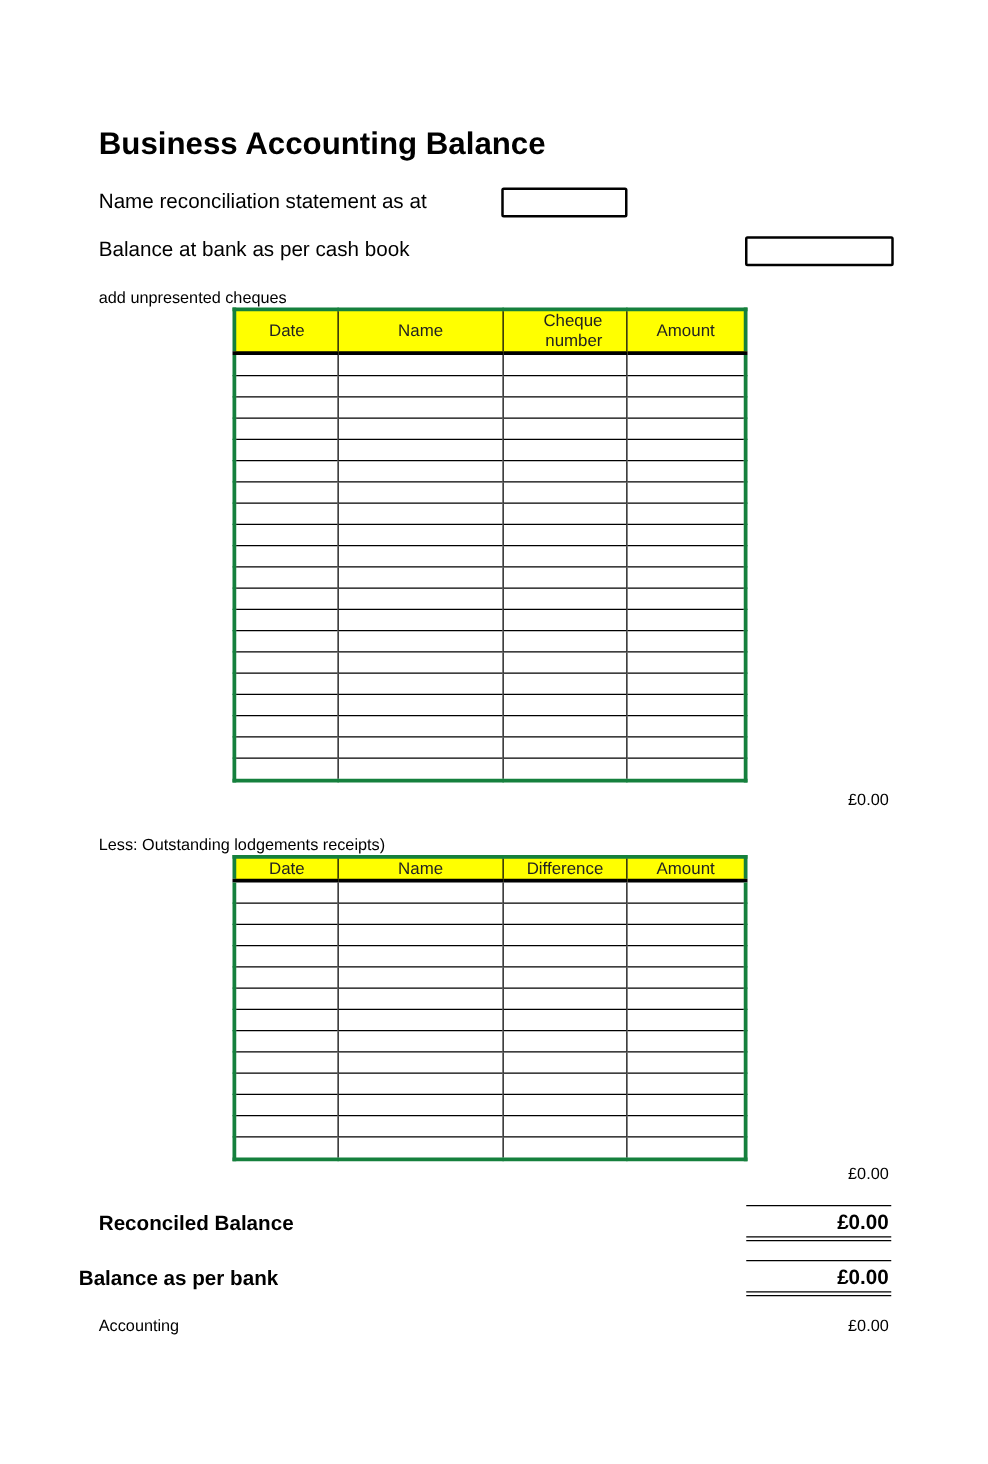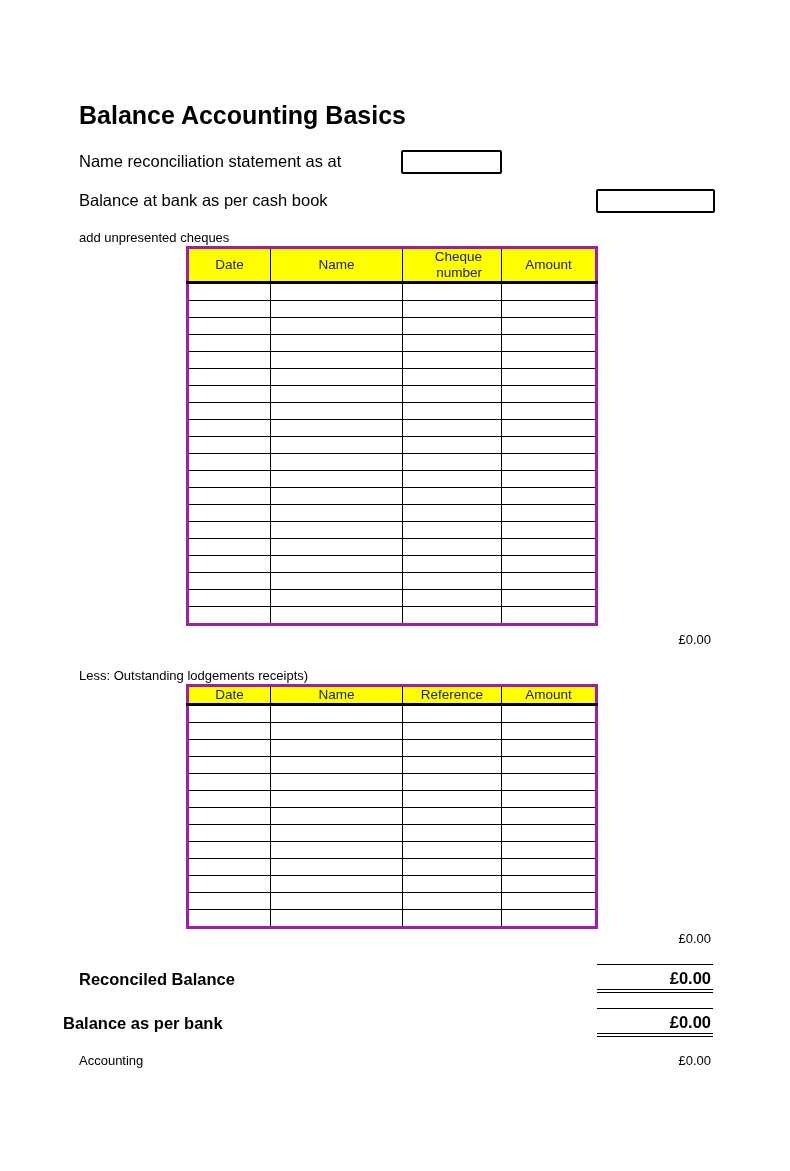--- a/index.html
+++ b/index.html
@@ -2,34 +2,34 @@
 <html><head>
 <meta charset="utf-8">
 <style>
   html, body { margin: 0; padding: 0; background: #ffffff; }
   body { width: 790px; height: 1171px; position: relative; font-family: "Liberation Sans", sans-serif; color: #000; overflow: hidden; }
   .abs { position: absolute; }
   .title { left: 79px; top: 101px; font-size: 25px; font-weight: bold; white-space: nowrap; }
   .lbl-lg { font-size: 16.5px; white-space: nowrap; }
   .lbl-sm { font-size: 13px; white-space: nowrap; }
   .box { border: 2.5px solid #000; border-radius: 2px; background: #fff; box-sizing: border-box; }
-  table.grid { position: absolute; border-collapse: collapse; border: 3px solid #a21caf; table-layout: fixed; }
+  table.grid { position: absolute; border-collapse: collapse; border: 3px solid #15803d; table-layout: fixed; }
   table.grid th { background: #ffff00; font-weight: normal; font-size: 13.5px; color: #222; border-left: 1.5px solid #000; border-bottom: 3px solid #000; padding: 0; line-height: 16px; text-align: center; }
   table.grid td { border-left: 1.5px solid #000; border-top: 1.5px solid #000; padding: 0; height: 16px; background: #fff; }
   table.grid th:first-child, table.grid td:first-child { border-left: none; }
   .amt { font-size: 13px; text-align: right; white-space: nowrap; }
   .bold-lbl { font-size: 16.5px; font-weight: bold; white-space: nowrap; }
   .bold-amt { font-size: 16.5px; font-weight: bold; text-align: right; }
   .rule-top { border-top: 1.5px solid #000; }
   .rule-dbl { border-bottom: 4px double #000; }
 </style>
 </head>
 <body>
 
-<div class="abs title">Balance Accounting Basics</div>
+<div class="abs title">Business Accounting Balance</div>
 
 <div class="abs lbl-lg" style="left:79px; top:152px;">Name reconciliation statement as at</div>
 <div class="abs box" style="left:401px; top:150px; width:101px; height:24px;"></div>
 
 <div class="abs lbl-lg" style="left:79px; top:191px;">Balance at bank as per cash book</div>
 <div class="abs box" style="left:596px; top:189px; width:119px; height:24px;"></div>
 
 <div class="abs lbl-sm" style="left:79px; top:230px;">add unpresented cheques</div>
 
 <table class="grid" id="t1" style="left:186px; top:246px; width:412px;">
@@ -179,21 +179,21 @@
   <colgroup>
       <col style="width:83px">
       <col style="width:132px">
       <col style="width:99px">
       <col style="width:95px">
     </colgroup>
   <thead>
     <tr style="height:17px;">
       <th>Date</th>
       <th>Name</th>
-      <th>Reference</th>
+      <th>Difference</th>
       <th>Amount</th>
     </tr>
   </thead>
   <tbody>
       <tr>
         <td></td>
         <td></td>
         <td></td>
         <td></td>
       </tr>

